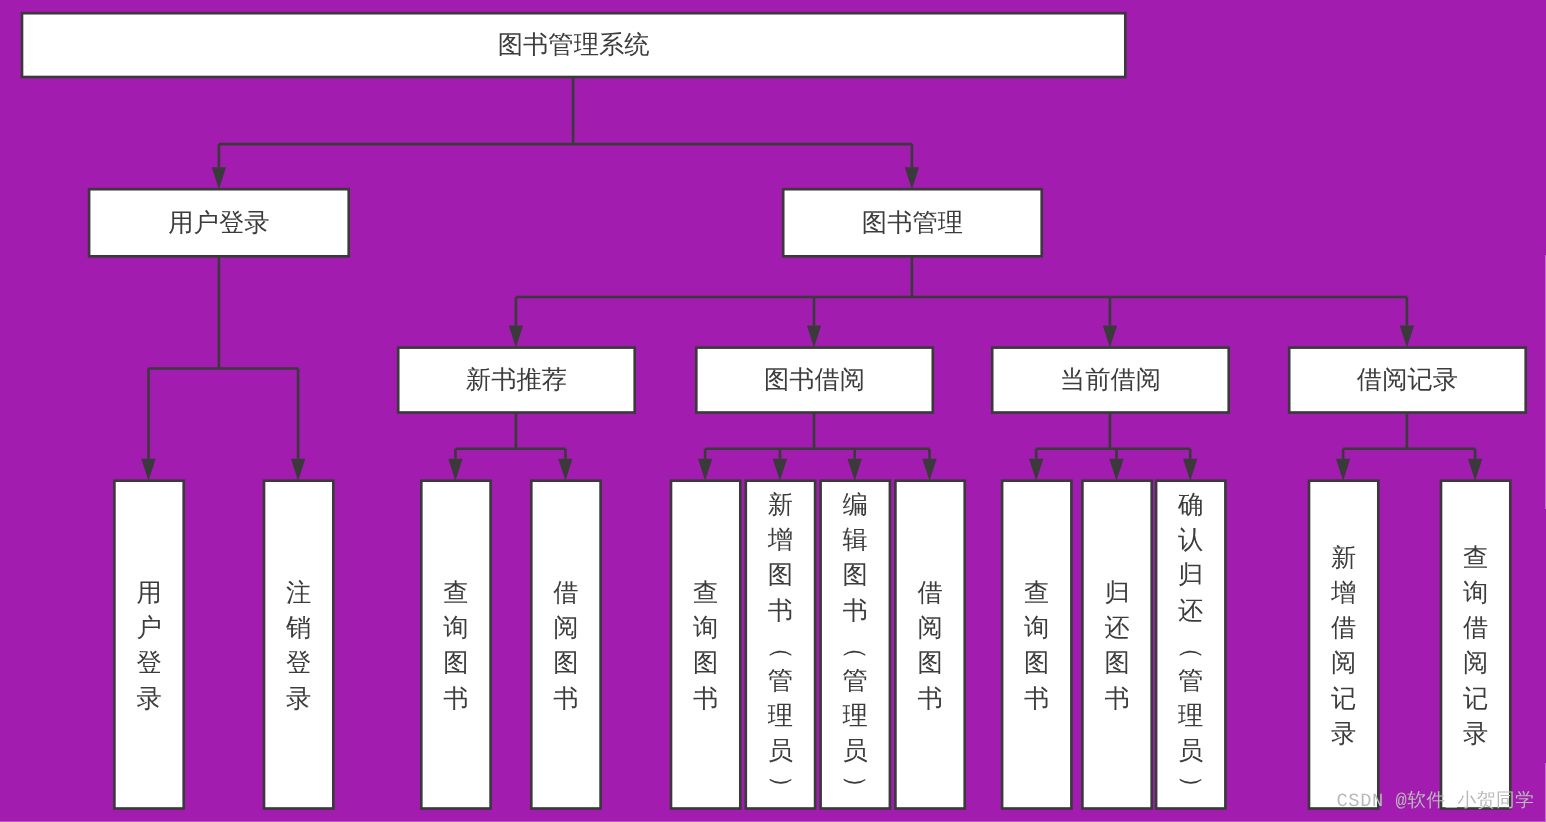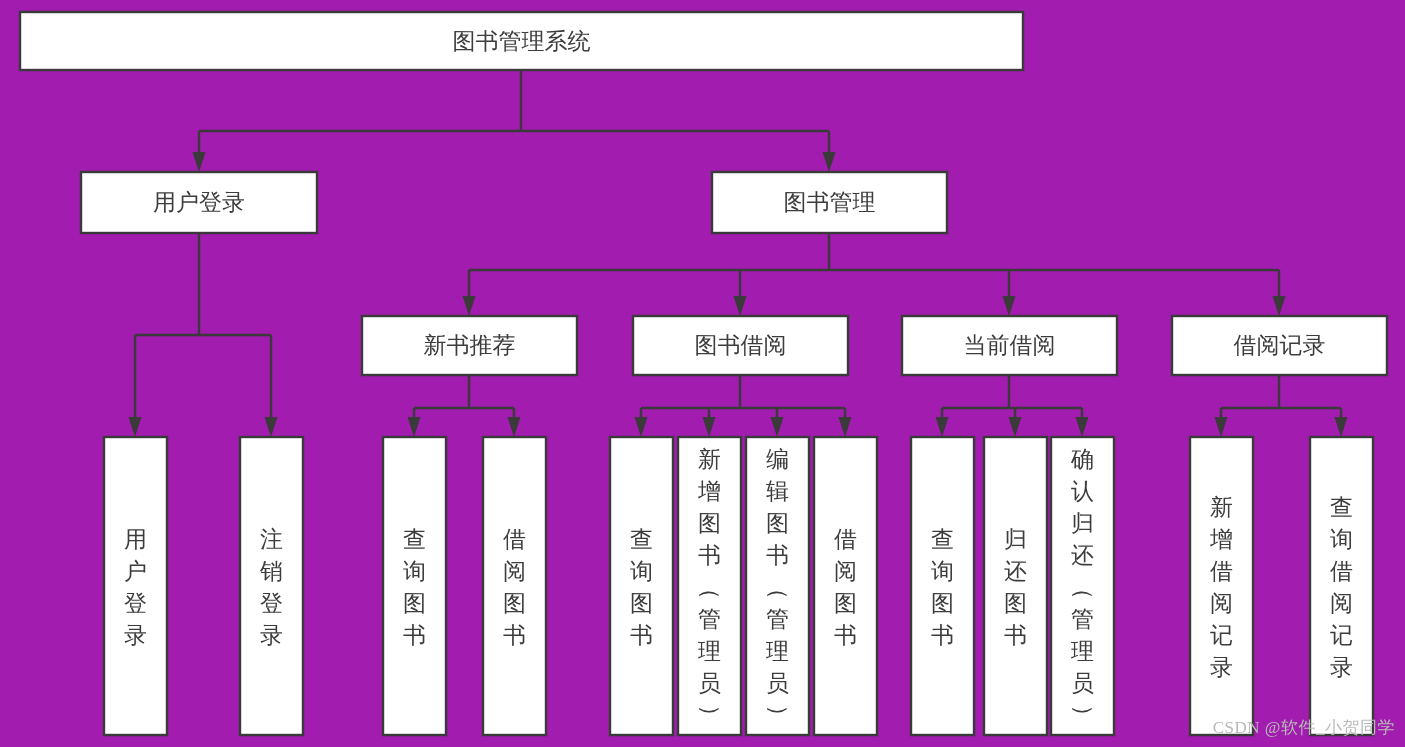--- a/index.html
+++ b/index.html
@@ -45,21 +45,21 @@
     fill: none;
     stroke-linecap: butt;
   }
   .edge-arrow {
     fill: #3a3a3a;
   }
   .watermark {
     position: absolute;
     right: 10px;
     bottom: 8px;
-    font-family: Liberation Serif, serif;
+    font-family: Liberation Mono, monospace;
     font-size: 17px;
     color: #b9b9b9;
     letter-spacing: 0.5px;
     white-space: nowrap;
     pointer-events: none;
   }
 </style>
 </head>
 <body>
 

